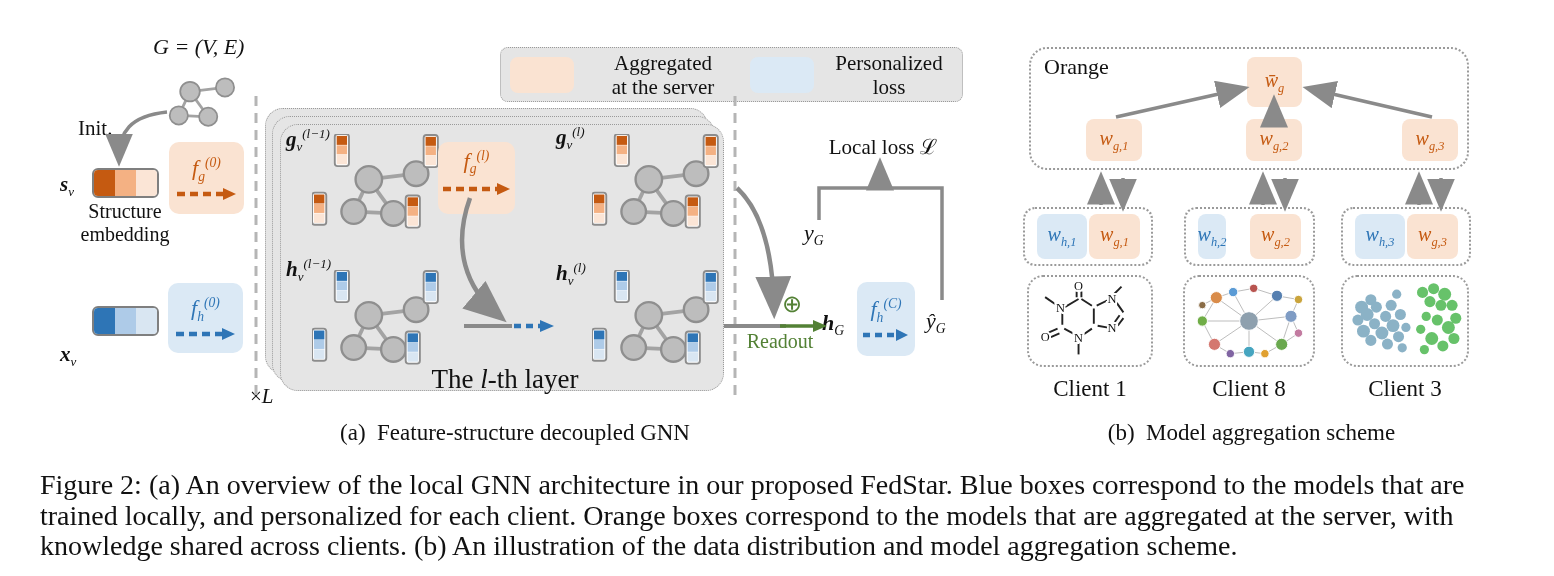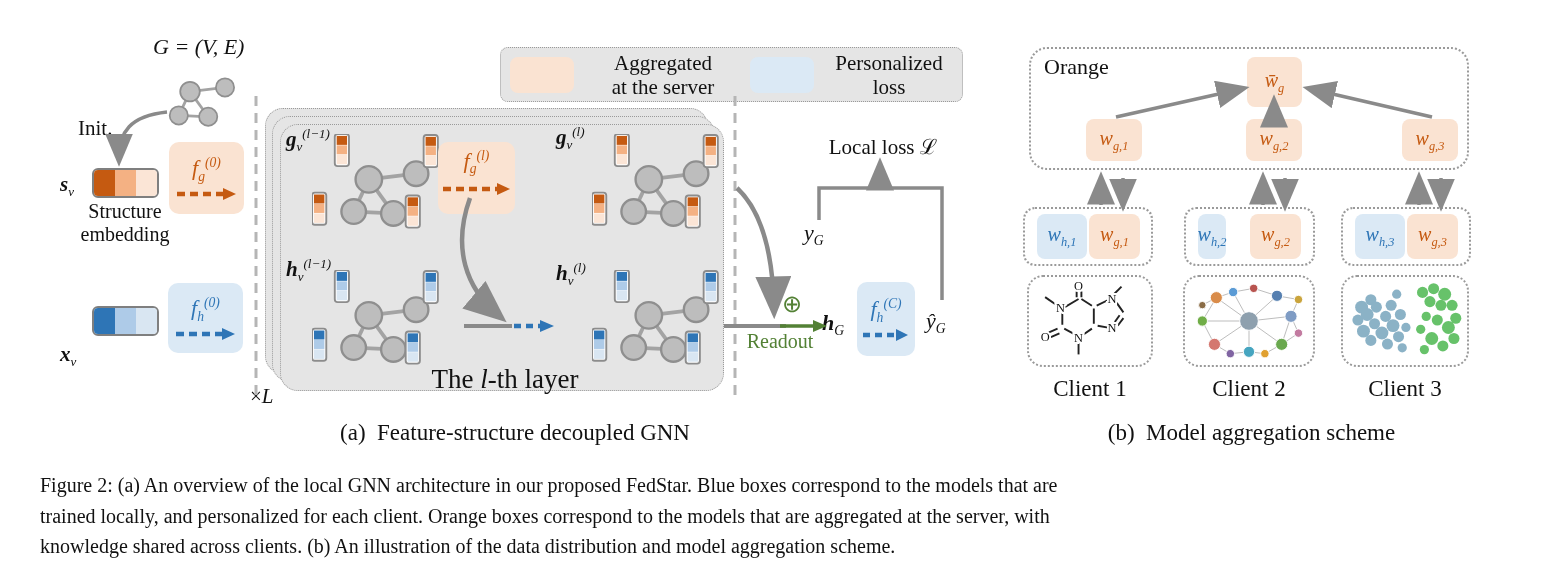--- a/index.html
+++ b/index.html
@@ -20,21 +20,21 @@
   .dotted{border:2px dotted #9a9a9a;border-radius:14px;background:#fff;box-sizing:border-box;}
   .dotted-thin{border:1.5px dotted #9a9a9a;border-radius:10px;background:#e5e5e5;box-sizing:border-box;}
   .cellbox{display:flex;border:2px solid #7f7f7f;border-radius:6px;overflow:hidden;background:#fff;}
   .cellbox div{width:21px;height:26px;}
   .wbox{border-radius:8px;display:flex;align-items:center;justify-content:center;
         font-size:20px;font-style:italic;}
   .wo{background:var(--orange-box,#fae3d2);color:var(--orange-accent,#c55a11);}
   .wb{background:var(--blue-box,#dbe9f5);color:var(--blue-accent,#2e75b6);}
   .green{color:var(--green-accent,#538135);}
   .caption{font-size:23px;white-space:pre;}
-  .figcap{font-size:20px;line-height:30.5px;}
+  .figcap{font-size:28px;line-height:30.5px;}
   .watermark{font-family:"Liberation Sans",sans-serif;font-size:40px;color:#a3a3a3;
              opacity:.6;letter-spacing:1px;white-space:nowrap;z-index:1;}
   .z2{z-index:2;} .z4{z-index:4;} .z5{z-index:5;} .z6{z-index:6;}
 </style>
 </head>
 <body>
 
 <div class="canvas">
 
   <svg width="0" height="0" style="position:absolute">
@@ -314,21 +314,21 @@
           <circle cx="106" cy="72" r="6"></circle>
           <circle cx="94" cy="64" r="7"></circle>
         <circle cx="86" cy="76" r="5"></circle>
           <circle cx="82" cy="54" r="5"></circle>
           <circle cx="88" cy="40" r="5"></circle>
       </g>
     </svg>
   </div>
 
   <div class="abs center z5" style="left:1027px;top:376px;width:126px;font-size:23px;">Client 1</div>
-  <div class="abs center z5" style="left:1183px;top:376px;width:132px;font-size:23px;">Client 2</div>
+  <div class="abs center z5" style="left:1183px;top:376px;width:132px;font-size:23px;">Client 8</div>
   <div class="abs center z5" style="left:1341px;top:376px;width:128px;font-size:23px;">Client 3</div>
 
   <div class="abs center caption z5" style="left:280px;top:420px;width:470px;">(a)  Feature-structure decoupled GNN</div>
   <div class="abs center caption z5" style="left:1028px;top:420px;width:447px;">(b)  Model aggregation scheme</div>
 
   <div class="abs figcap z2" style="left:40px;top:470px;width:1495px;">
     <div>Figure 2: (a) An overview of the local GNN architecture in our proposed FedStar. Blue boxes correspond to the models that are</div>
     <div>trained locally, and personalized for each client. Orange boxes correspond to the models that are aggregated at the server, with</div>
     <div>knowledge shared across clients. (b) An illustration of the data distribution and model aggregation scheme.</div>
   </div>

